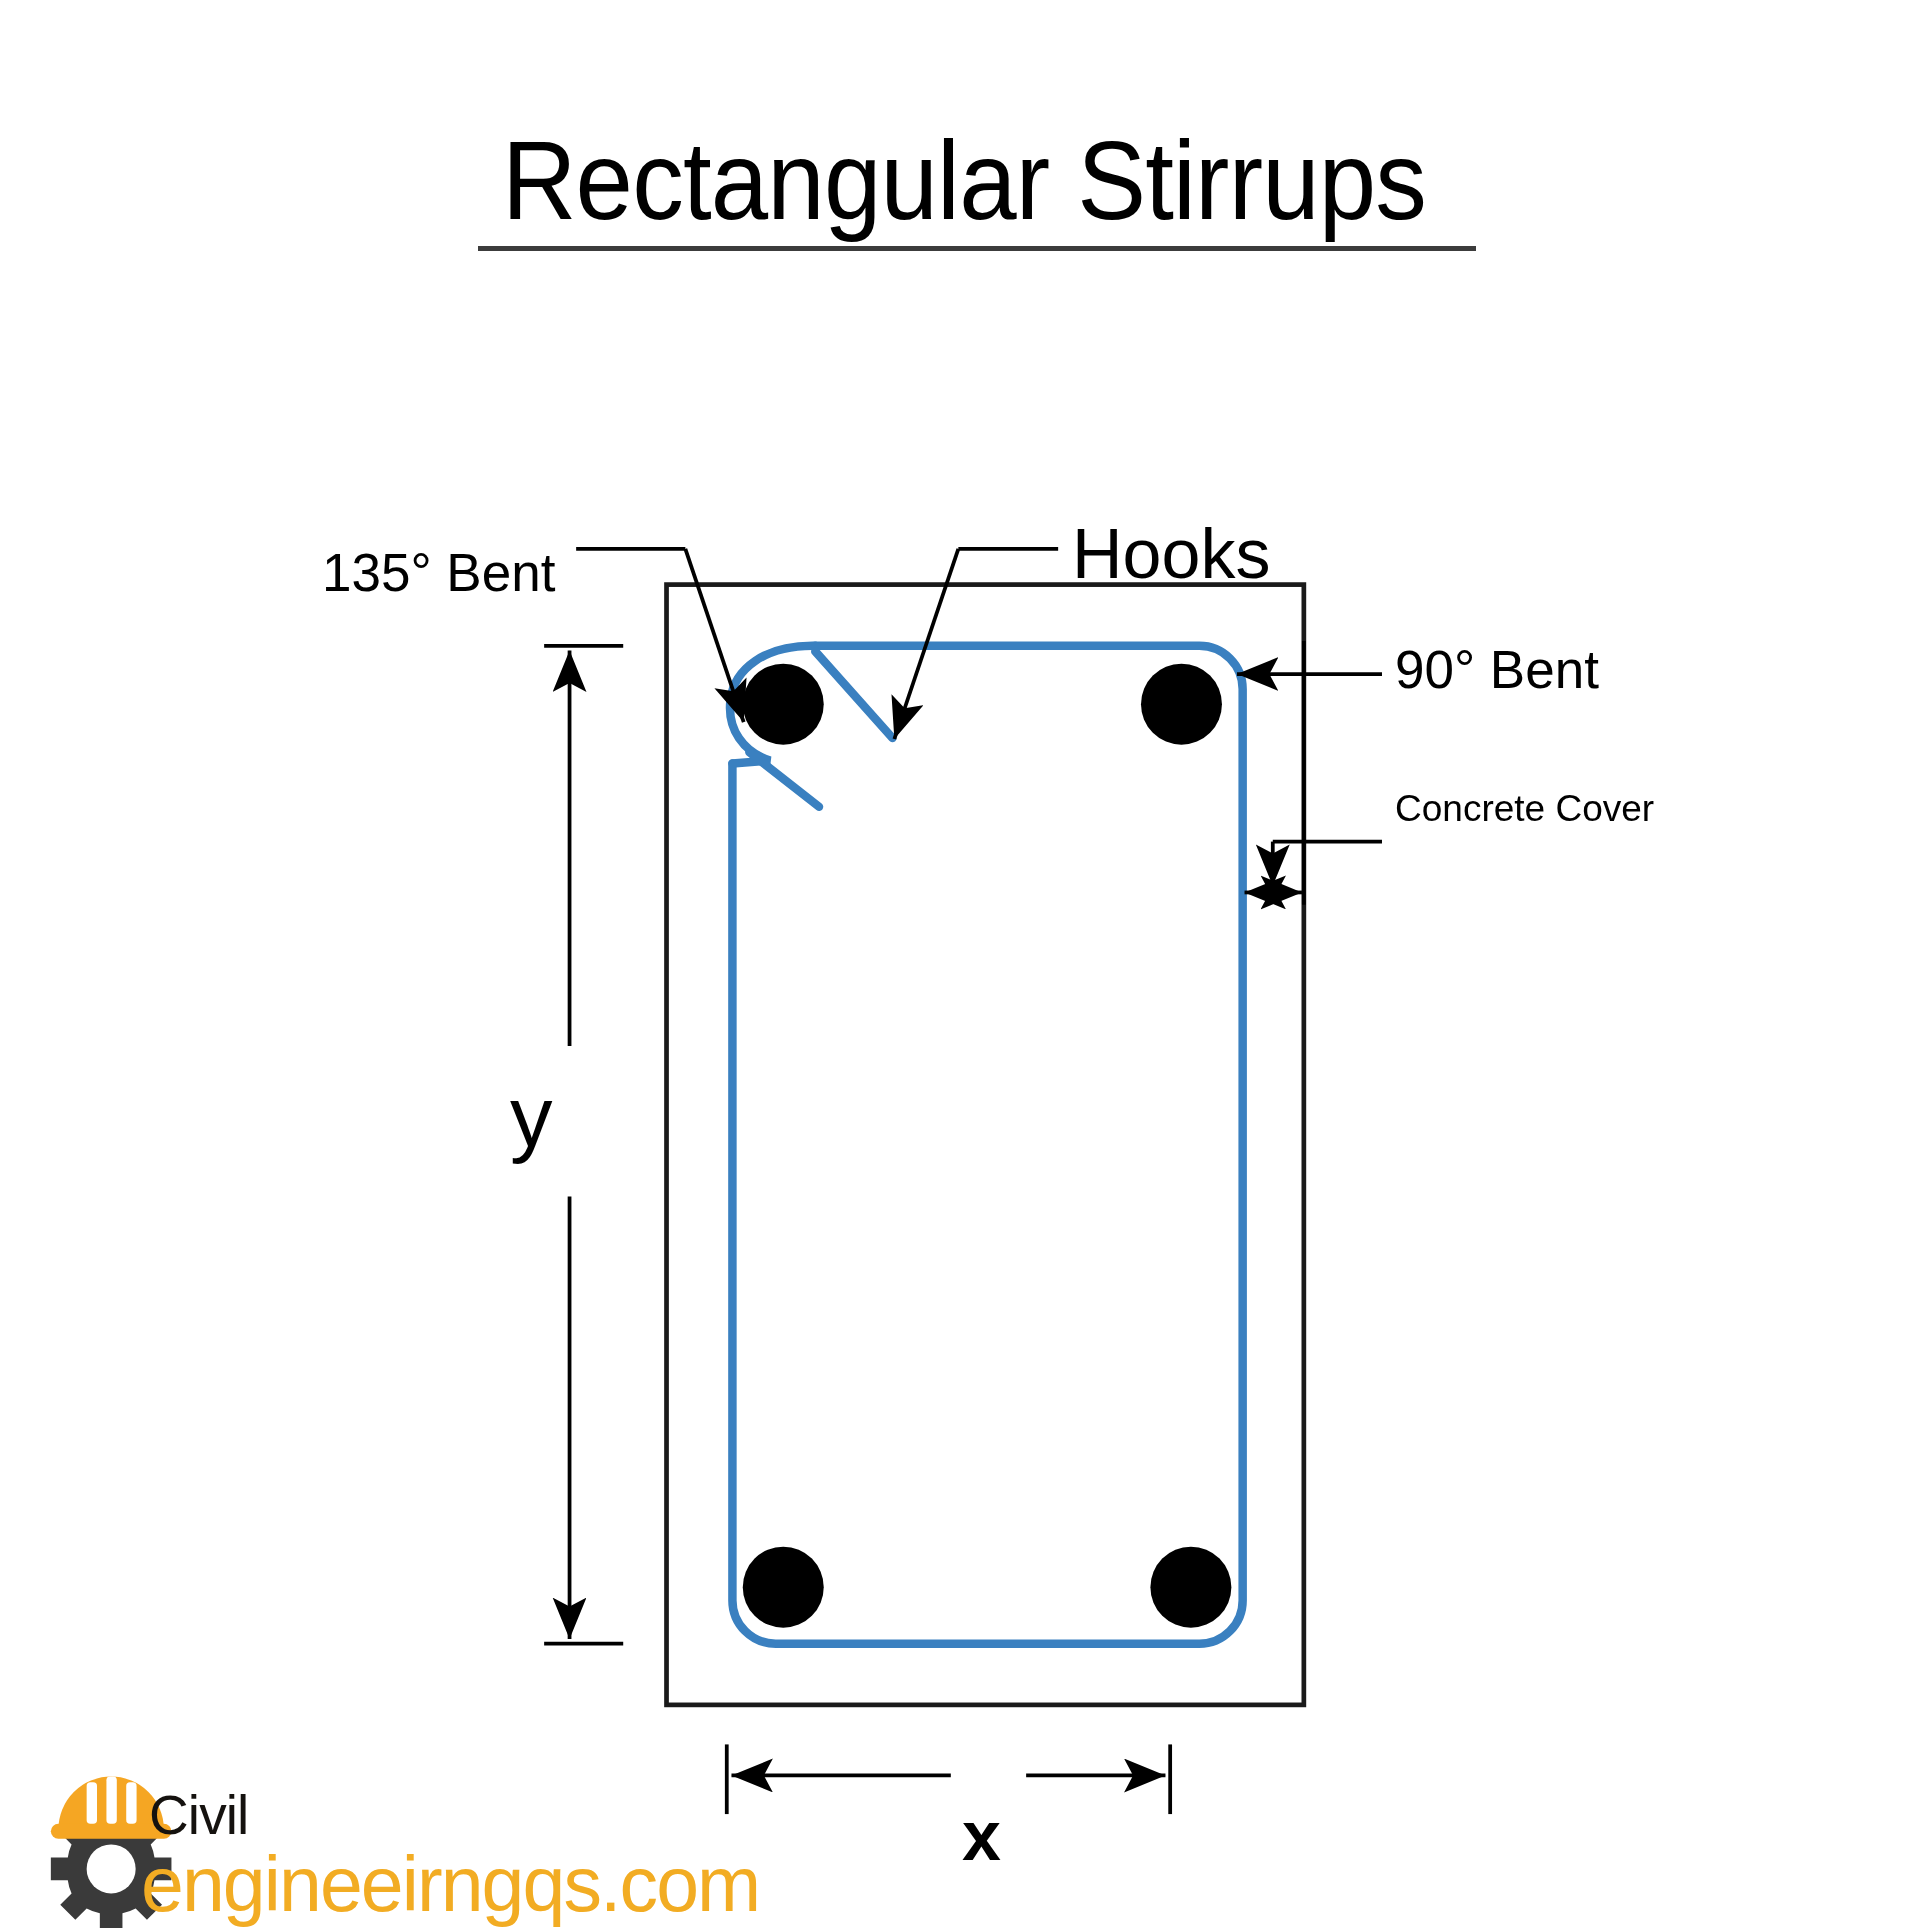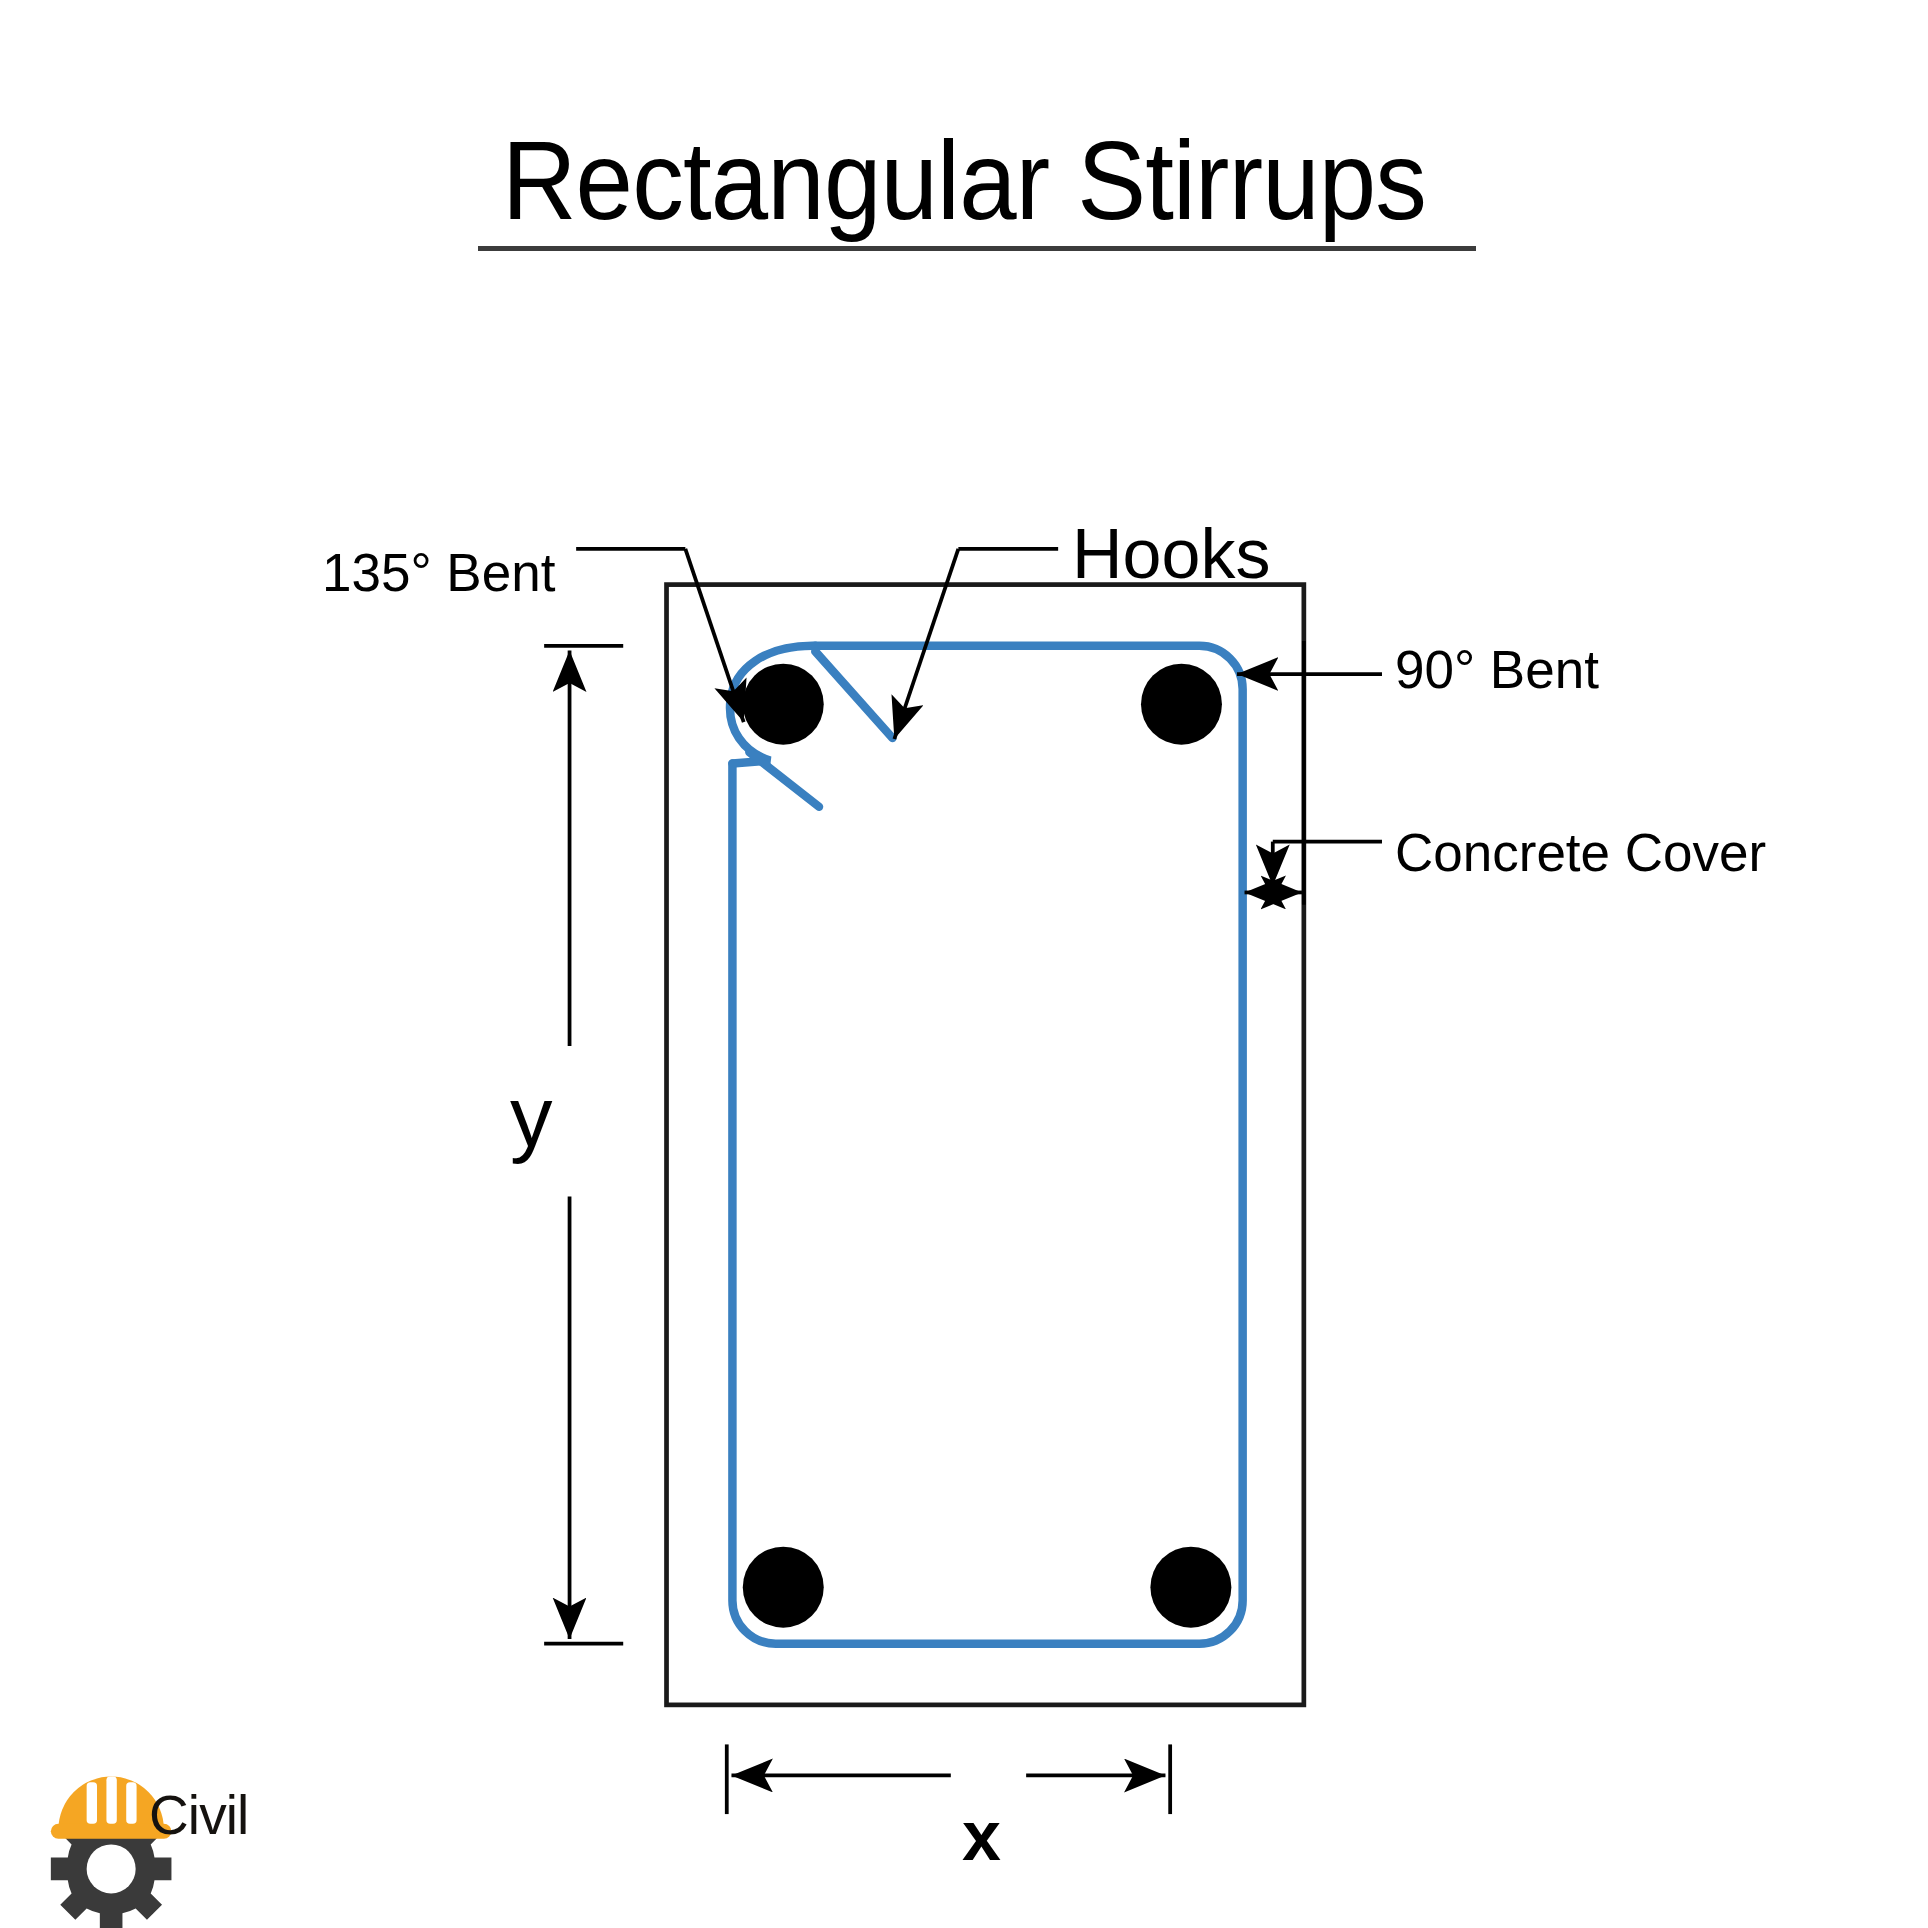--- a/index.html
+++ b/index.html
@@ -43,21 +43,21 @@
   .lbl {
     position: absolute;
     font-family: "Liberation Sans", sans-serif;
     color: #000000;
     white-space: nowrap;
     line-height: 1;
   }
   #lbl-135 { left: 322px; top: 498px; font-size: 53px; }
   #lbl-hooks { left: 1072px; top: 471px; font-size: 70px; }
   #lbl-90 { left: 1395px; top: 595px; font-size: 53px; text-align: center; }
-  #lbl-cover { left: 1395px; top: 778px; font-size: 53px; }
+  #lbl-cover { left: 1395px; top: 742px; font-size: 37px; }
   #lbl-y { left: 510px; top: 1026px; font-size: 85px; }
   #lbl-x { left: 962px; top: 1753px; font-size: 70px; font-weight: 700; }
 
   #logo {
     position: absolute;
     left: 32px;
     top: 1704px;
     width: 603px;
     height: 198px;
   }
@@ -187,15 +187,16 @@
 
     <g>
       <path d="M28,82 a56,56 0 0 1 112,0 z" fill="#F5A623"></path>
       <rect x="20" y="76" width="128" height="16" rx="8" fill="#F5A623"></rect>
       <rect x="58" y="32" width="11" height="44" rx="4" fill="#ffffff"></rect>
       <rect x="79" y="26" width="11" height="50" rx="4" fill="#ffffff"></rect>
       <rect x="100" y="32" width="11" height="44" rx="4" fill="#ffffff"></rect>
     </g>
   </svg>
   <div id="logo-civil">Civil</div>
+  <div id="logo-domain">engineeirngqs.com</div>
 
 </div>
 
 
 </body></html>

